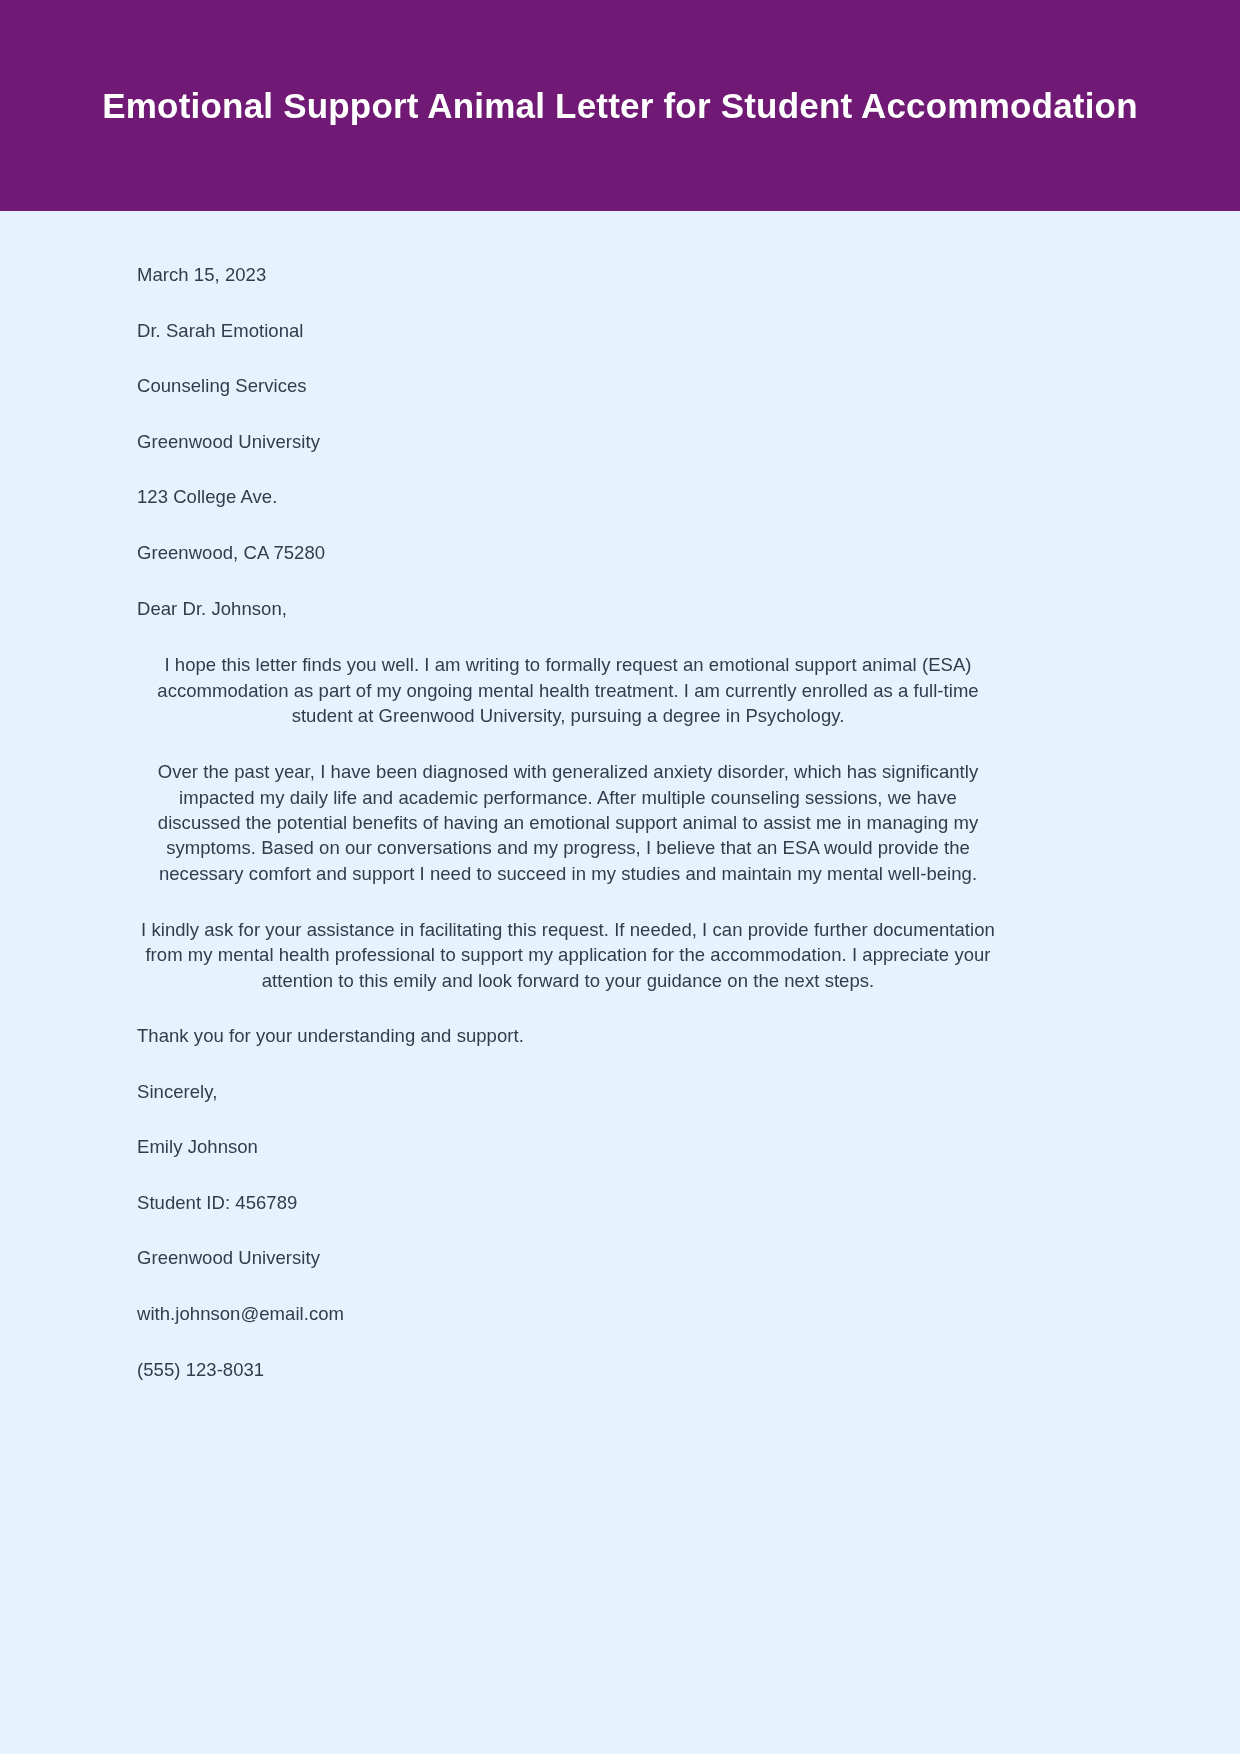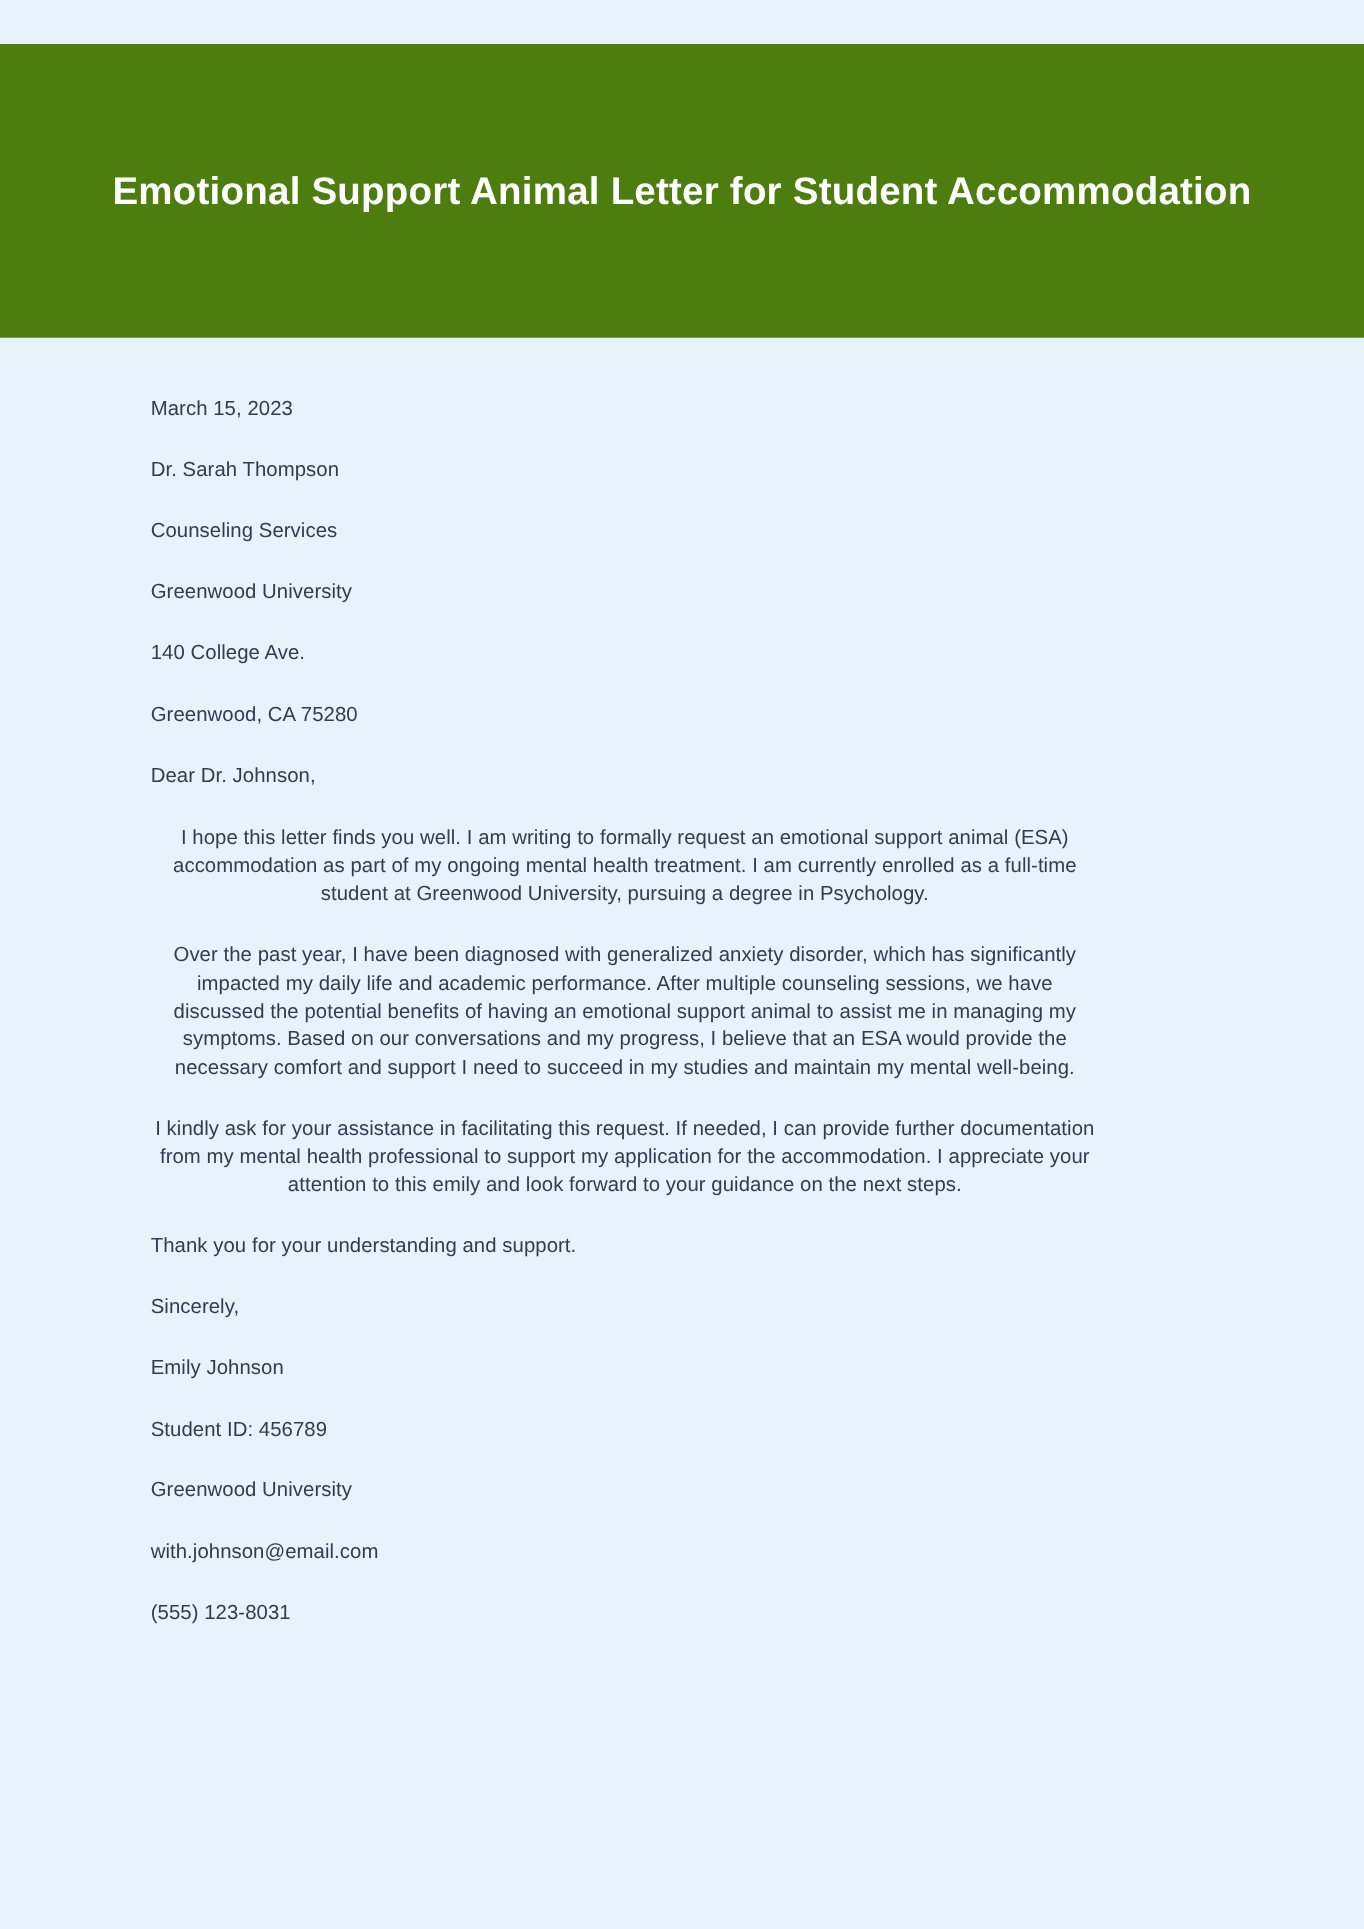--- a/index.html
+++ b/index.html
@@ -16,28 +16,27 @@
   }
   .page {
     position: relative;
     width: 1240px;
     height: 1754px;
     background: #e6f2fc;
     box-sizing: border-box;
   }
   .doc-header {
     width: 100%;
-    height: 267px;
-    background: #4d7c0f;
+    height: 211px;
+    background: #701a75;
     display: flex;
     align-items: center;
     justify-content: center;
     box-sizing: border-box;
     padding: 0 60px;
-    margin-top: 40px;
   }
   .doc-title {
     color: #ffffff;
     font-family: "Liberation Sans", sans-serif;
     font-size: 35px;
     font-weight: bold;
     letter-spacing: 0.2px;
     line-height: 1.2;
     text-align: center;
     margin: 0;
@@ -72,27 +71,27 @@
 <div class="page">
 
   <div class="doc-header">
     <h1 class="doc-title">Emotional Support Animal Letter for Student Accommodation</h1>
   </div>
 
   <div class="letter-body">
 
     <p class="line">March 15, 2023</p>
 
-    <p class="line">Dr. Sarah Thompson</p>
+    <p class="line">Dr. Sarah Emotional</p>
 
     <p class="line">Counseling Services</p>
 
     <p class="line">Greenwood University</p>
 
-    <p class="line">140 College Ave.</p>
+    <p class="line">123 College Ave.</p>
 
     <p class="line">Greenwood, CA 75280</p>
 
     <p class="line">Dear Dr. Johnson,</p>
 
     <p class="para">I hope this letter finds you well. I am writing to formally request an emotional support animal (ESA) accommodation as part of my ongoing mental health treatment. I am currently enrolled as a full-time student at Greenwood University, pursuing a degree in Psychology.</p>
 
     <p class="para">Over the past year, I have been diagnosed with generalized anxiety disorder, which has significantly impacted my daily life and academic performance. After multiple counseling sessions, we have discussed the potential benefits of having an emotional support animal to assist me in managing my symptoms. Based on our conversations and my progress, I believe that an ESA would provide the necessary comfort and support I need to succeed in my studies and maintain my mental well-being.</p>
 
     <p class="para">I kindly ask for your assistance in facilitating this request. If needed, I can provide further documentation from my mental health professional to support my application for the accommodation. I appreciate your attention to this emily and look forward to your guidance on the next steps.</p>

